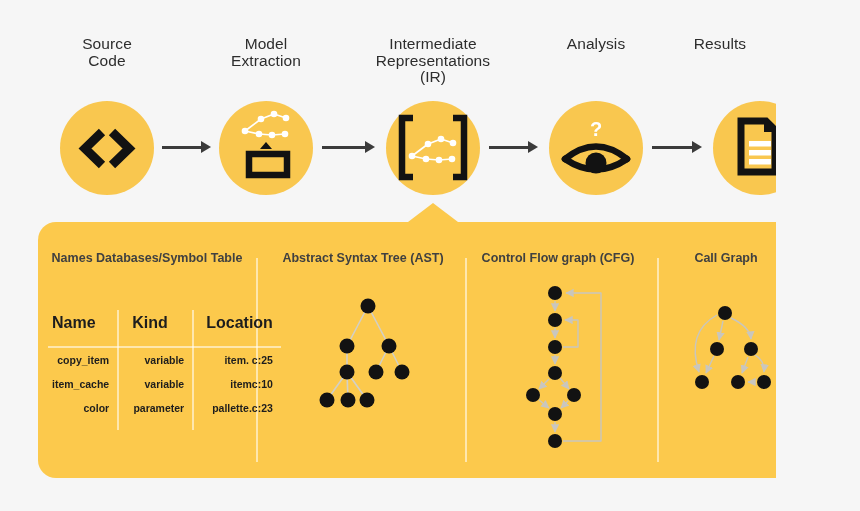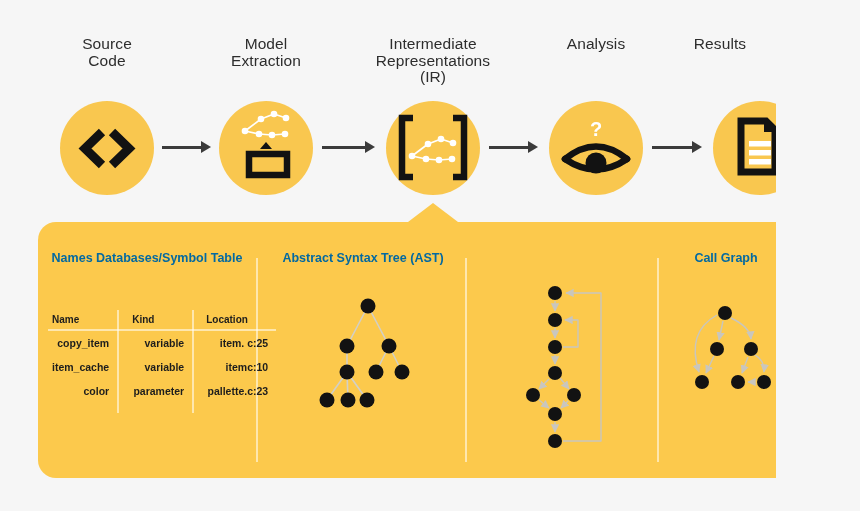--- a/index.html
+++ b/index.html
@@ -17,27 +17,27 @@
   .arrow::after{content:"";position:absolute;right:-9px;top:-5px;width:0;height:0;
     border-left:10px solid #3b3b3b;border-top:6.5px solid transparent;border-bottom:6.5px solid transparent;}
 
   
   .panel{position:absolute;left:38px;top:222px;width:784px;height:256px;
     background:#fcc94c;border-radius:18px;}
   .panel-notch{position:absolute;top:-19px;left:370px;width:0;height:0;
     border-left:25px solid transparent;border-right:25px solid transparent;
     border-bottom:19px solid #fcc94c;}
   .section-title{position:absolute;top:29px;transform:translateX(-50%);
-    font-size:12.5px;font-weight:bold;color:#0369a1;white-space:nowrap;}
+    font-size:12.5px;font-weight:bold;color:#404040;white-space:nowrap;}
   .divider{position:absolute;top:36px;width:2px;height:204px;background:rgba(255,255,255,.55);}
 
   
   .symtab{position:absolute;left:10px;top:88px;border-collapse:collapse;
     color:#1d1d1d;font-family:"Liberation Sans",sans-serif;}
-  .symtab th{font-size:10px;font-weight:bold;text-align:left;padding:4px 8px 4px 4px;
+  .symtab th{font-size:16px;font-weight:bold;text-align:left;padding:4px 8px 14px 4px;
     border-bottom:2px solid rgba(255,255,255,.55);}
   .symtab td{font-size:10.5px;font-weight:bold;text-align:right;padding:6px 8px 6px 4px;}
   .symtab th:nth-child(1),.symtab td:nth-child(1){width:50px;border-right:2px solid rgba(255,255,255,.55);}
   .symtab th:nth-child(2),.symtab td:nth-child(2){width:52px;border-right:2px solid rgba(255,255,255,.55);padding-left:13px;}
   .symtab th:nth-child(3),.symtab td:nth-child(3){width:62px;padding-left:12px;margin-left:31px;}
   .symtab tr:last-child td{padding-bottom:16px;}
 
   .gsvg{position:absolute;}
 </style>
 </head>
@@ -132,20 +132,21 @@
   <div class="arrow" style="left:162px;width:40px"></div>
   <div class="arrow" style="left:322px;width:44px"></div>
   <div class="arrow" style="left:489px;width:40px"></div>
   <div class="arrow" style="left:652px;width:41px"></div>
 
   <div class="panel">
     <div class="panel-notch"></div>
 
     <div class="section-title" style="left:109px">Names Databases/Symbol Table</div>
     <div class="section-title" style="left:325px">Abstract Syntax Tree (AST)</div>
+    <div class="section-title" style="left:520px">Control Flow graph (CFG)</div>
     <div class="section-title" style="left:688px">Call Graph</div>
 
     <div class="divider" style="left:218px"></div>
     <div class="divider" style="left:427px"></div>
     <div class="divider" style="left:619px"></div>
 
     <table class="symtab">
       <thead>
         <tr>
           <th>Name</th>

